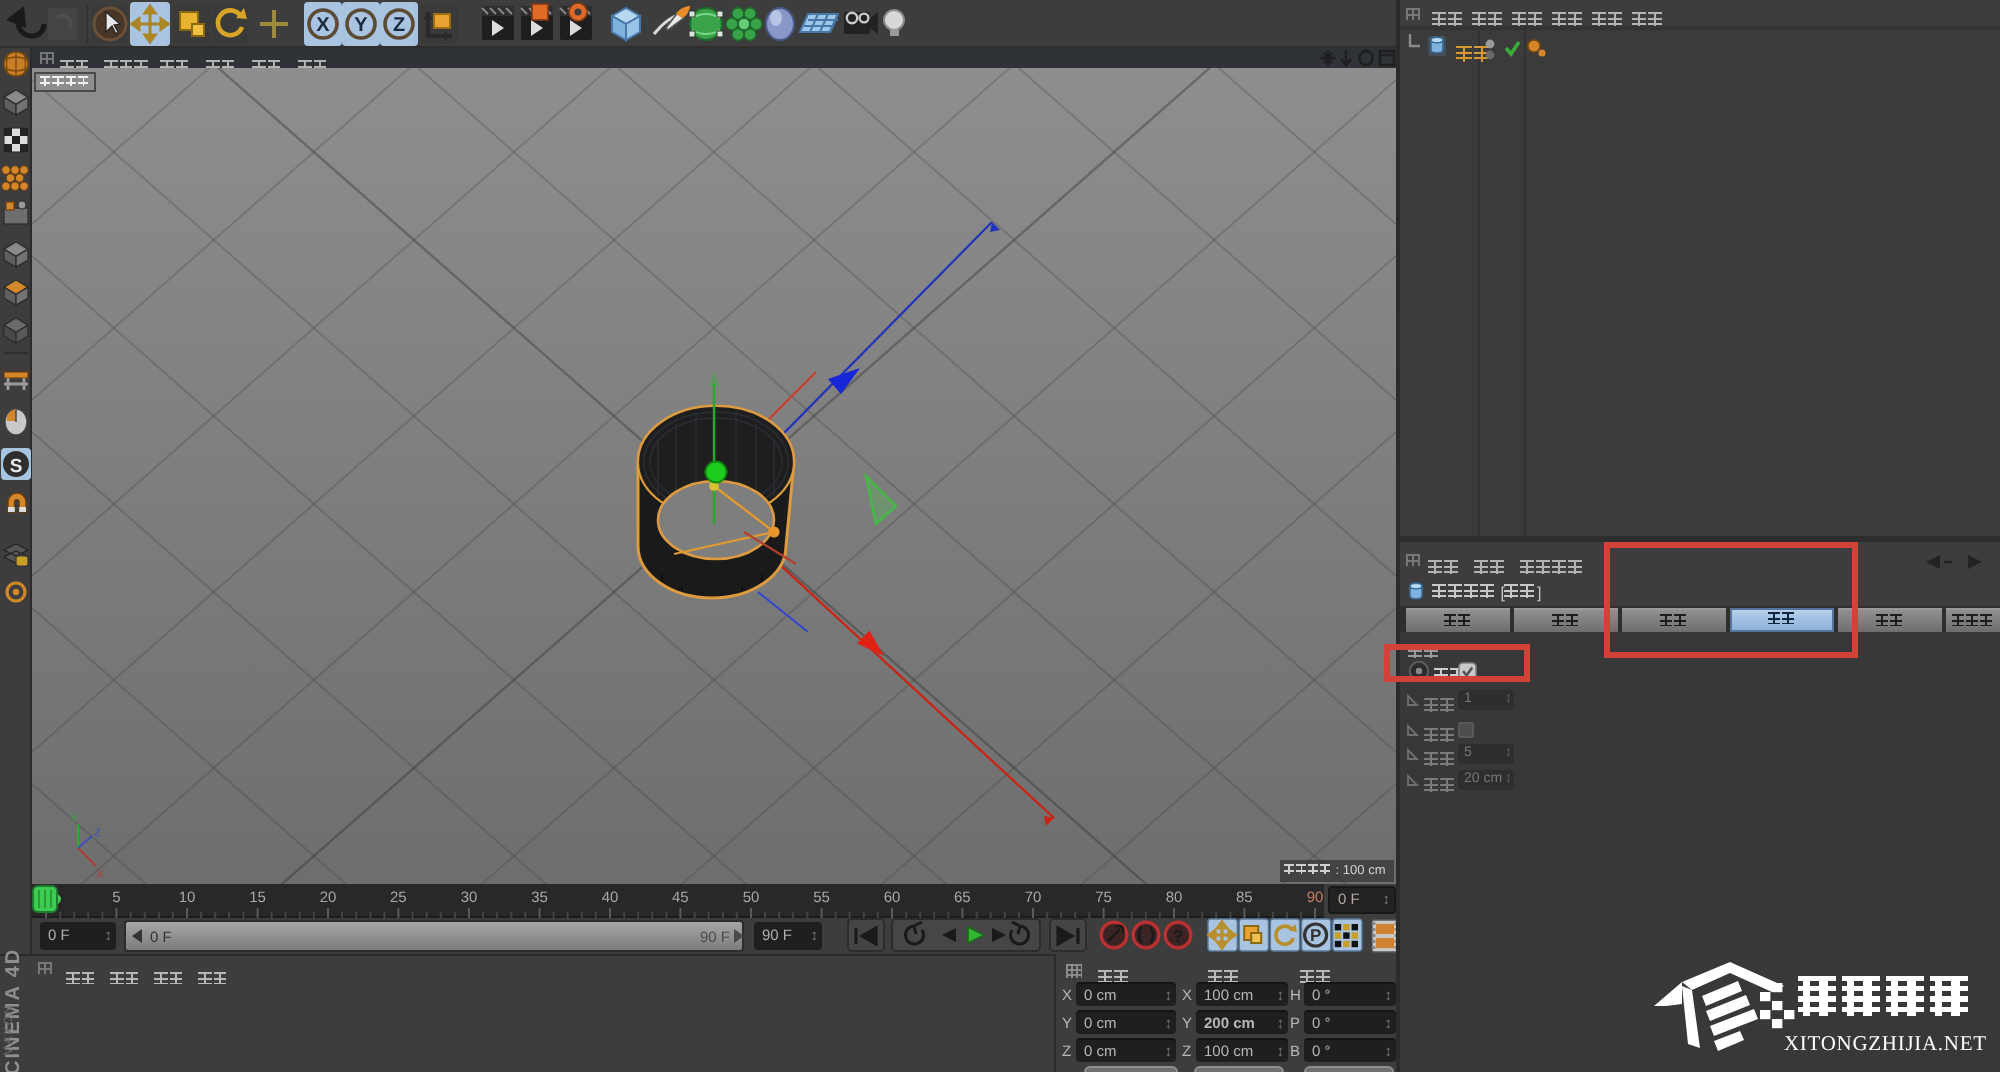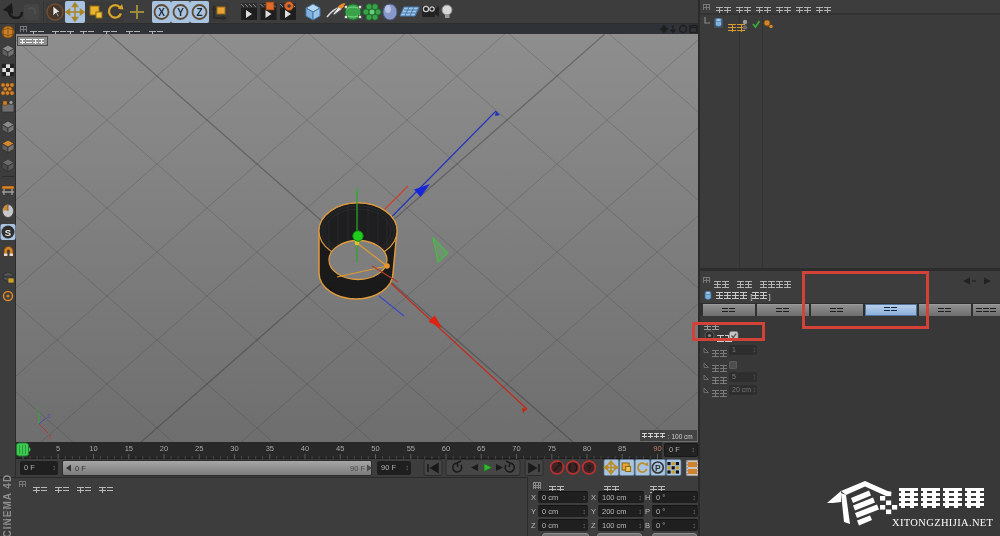--- a/index.html
+++ b/index.html
@@ -465,21 +465,21 @@
     <span class="abs" style="left:650px;top:481px;"><i class="zh" style="width:7px;height:7px;margin-right:1px;color:#b8b8b8;"></i><i class="zh" style="width:7px;height:7px;margin-right:1px;color:#b8b8b8;"></i></span>
     <span class="txt" style="left:531px;top:493px;font-size:7.5px;color:#b8b8b8;">X</span>
     <div class="abs" style="left:538px;top:491px;width:50px;height:12px;background:#1f1f1f;border-radius:2px;border-top:1px solid #141414;color:#b8b8b8;font-size:7.5px;line-height:11px;padding-left:4px;">0 cm<span style="float:right;margin-right:2px;color:#777;">↕</span></div>
     <span class="txt" style="left:591px;top:493px;font-size:7.5px;color:#b8b8b8;">X</span>
     <div class="abs" style="left:598px;top:491px;width:46px;height:12px;background:#1f1f1f;border-radius:2px;border-top:1px solid #141414;color:#b8b8b8;font-size:7.5px;line-height:11px;padding-left:4px;">100 cm<span style="float:right;margin-right:2px;color:#777;">↕</span></div>
     <span class="txt" style="left:645px;top:493px;font-size:7.5px;color:#b8b8b8;">H</span>
     <div class="abs" style="left:652px;top:491px;width:46px;height:12px;background:#1f1f1f;border-radius:2px;border-top:1px solid #141414;color:#b8b8b8;font-size:7.5px;line-height:11px;padding-left:4px;">0 °<span style="float:right;margin-right:2px;color:#777;">↕</span></div>
     <span class="txt" style="left:531px;top:507px;font-size:7.5px;color:#b8b8b8;">Y</span>
     <div class="abs" style="left:538px;top:505px;width:50px;height:12px;background:#1f1f1f;border-radius:2px;border-top:1px solid #141414;color:#b8b8b8;font-size:7.5px;line-height:11px;padding-left:4px;">0 cm<span style="float:right;margin-right:2px;color:#777;">↕</span></div>
     <span class="txt" style="left:591px;top:507px;font-size:7.5px;color:#b8b8b8;">Y</span>
-    <div class="abs" style="left:598px;top:505px;width:46px;height:12px;background:#1f1f1f;border-radius:2px;border-top:1px solid #141414;color:#b8b8b8;font-size:7.5px;line-height:11px;padding-left:4px;">200 cm<span style="float:right;margin-right:2px;color:#777;">↕</span></div>
+    <div class="abs" style="left:598px;top:505px;width:46px;height:12px;background:#1f1f1f;border-radius:2px;border-top:1px solid #141414;color:#b8b8b8;font-size:7.5px;line-height:11px;padding-left:4px;font-weight:bold;">200 cm<span style="float:right;margin-right:2px;color:#777;">↕</span></div>
     <span class="txt" style="left:645px;top:507px;font-size:7.5px;color:#b8b8b8;">P</span>
     <div class="abs" style="left:652px;top:505px;width:46px;height:12px;background:#1f1f1f;border-radius:2px;border-top:1px solid #141414;color:#b8b8b8;font-size:7.5px;line-height:11px;padding-left:4px;">0 °<span style="float:right;margin-right:2px;color:#777;">↕</span></div>
     <span class="txt" style="left:531px;top:521px;font-size:7.5px;color:#b8b8b8;">Z</span>
     <div class="abs" style="left:538px;top:519px;width:50px;height:12px;background:#1f1f1f;border-radius:2px;border-top:1px solid #141414;color:#b8b8b8;font-size:7.5px;line-height:11px;padding-left:4px;">0 cm<span style="float:right;margin-right:2px;color:#777;">↕</span></div>
     <span class="txt" style="left:591px;top:521px;font-size:7.5px;color:#b8b8b8;">Z</span>
     <div class="abs" style="left:598px;top:519px;width:46px;height:12px;background:#1f1f1f;border-radius:2px;border-top:1px solid #141414;color:#b8b8b8;font-size:7.5px;line-height:11px;padding-left:4px;">100 cm<span style="float:right;margin-right:2px;color:#777;">↕</span></div>
     <span class="txt" style="left:645px;top:521px;font-size:7.5px;color:#b8b8b8;">B</span>
     <div class="abs" style="left:652px;top:519px;width:46px;height:12px;background:#1f1f1f;border-radius:2px;border-top:1px solid #141414;color:#b8b8b8;font-size:7.5px;line-height:11px;padding-left:4px;">0 °<span style="float:right;margin-right:2px;color:#777;">↕</span></div>
     <div class="abs" style="left:542px;top:533px;width:47px;height:8px;background:#6f6f6f;border:1px solid #8f8f8f;border-radius:3px;"></div>
     <div class="abs" style="left:597px;top:533px;width:45px;height:8px;background:#6f6f6f;border:1px solid #8f8f8f;border-radius:3px;"></div>

